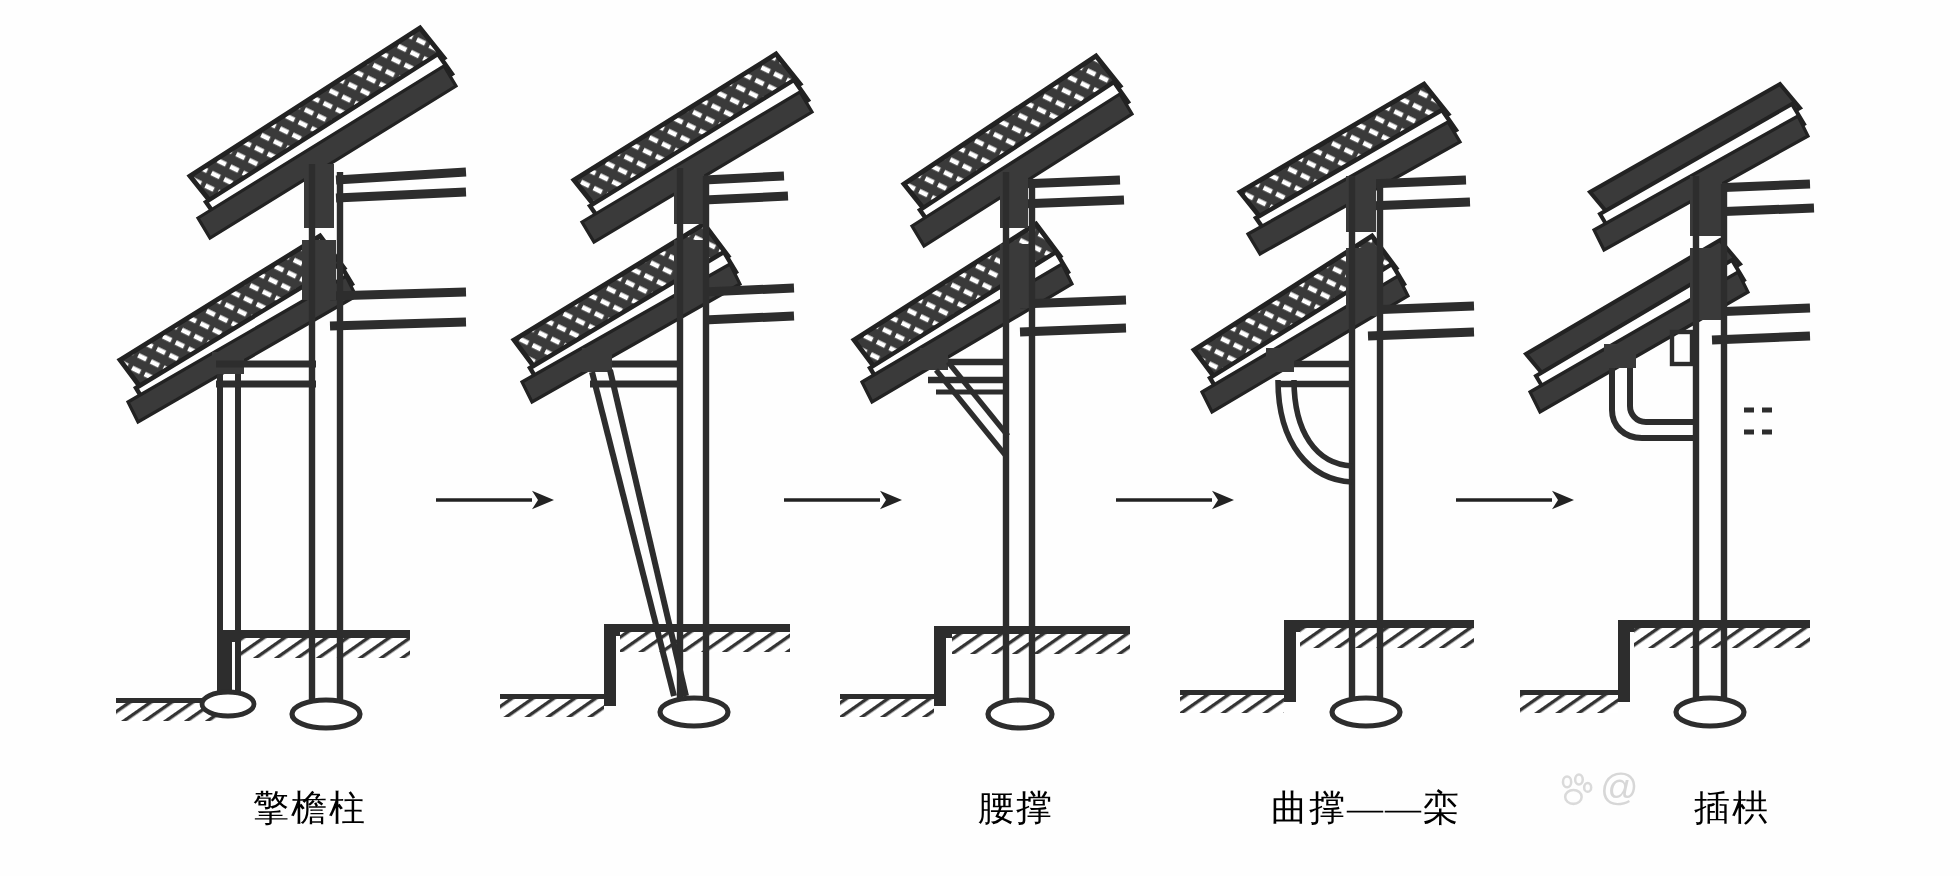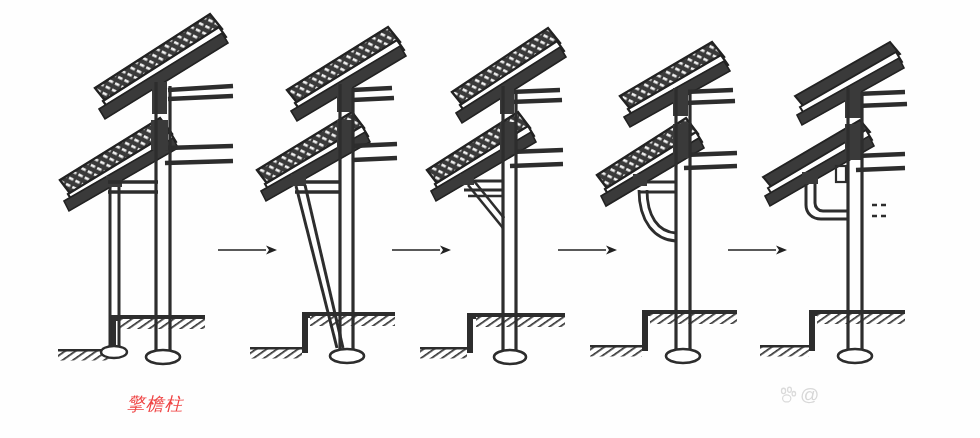--- a/index.html
+++ b/index.html
@@ -10,25 +10,24 @@
   #stage{position:relative;width:980px;height:438px;background:#fefefe;}
   #art{position:absolute;inset:0;}
   .caption-row{
     position:absolute;left:0;top:392px;width:980px;height:40px;
     display:block;
   }
   .caption{
     position:absolute;top:0;
     text-align:center;
     font-size:18px;
-    color:#ef4444;
+    color:#000000;
     letter-spacing:1px;
     font-family:"Liberation Serif","DejaVu Serif",serif;
     white-space:nowrap;
-    font-style:italic;
   }
   .wm{
     position:absolute;
     left:778px;top:385px;
     display:flex;align-items:center;gap:3px;
     opacity:.55;
     font-size:17px;
     color:#b9b9b9;
     font-family:"Liberation Sans","DejaVu Sans",sans-serif;
     white-space:nowrap;
@@ -302,20 +301,23 @@
 
       <g>
         <path d="M872,205 L886,205" stroke="#2d2d2d" stroke-width="2.4" stroke-dasharray="5 4"></path>
         <path d="M872,216 L886,216" stroke="#2d2d2d" stroke-width="2.4" stroke-dasharray="5 4"></path>
       </g>
     </g>
   </svg>
 
   <div class="caption-row">
     <div class="caption" style="left:95px;width:120px">擎檐柱</div>
+    <div class="caption" style="left:448px;width:120px">腰撑</div>
+    <div class="caption" style="left:608px;width:150px">曲撑——栾</div>
+    <div class="caption" style="left:806px;width:120px">插栱</div>
   </div>
 
   <div class="wm">
     <svg class="paw" viewBox="0 0 24 24">
       <ellipse cx="7" cy="7.5" rx="2.6" ry="3.4" fill="none" stroke="#bdbdbd" stroke-width="1.6"></ellipse>
       <ellipse cx="14.5" cy="6" rx="2.4" ry="3.2" fill="none" stroke="#bdbdbd" stroke-width="1.6"></ellipse>
       <ellipse cx="20" cy="11" rx="2.2" ry="2.8" fill="none" stroke="#bdbdbd" stroke-width="1.6"></ellipse>
       <ellipse cx="11" cy="17" rx="5.2" ry="4.4" fill="none" stroke="#bdbdbd" stroke-width="1.6"></ellipse>
     </svg>
     <span class="at">@</span>

